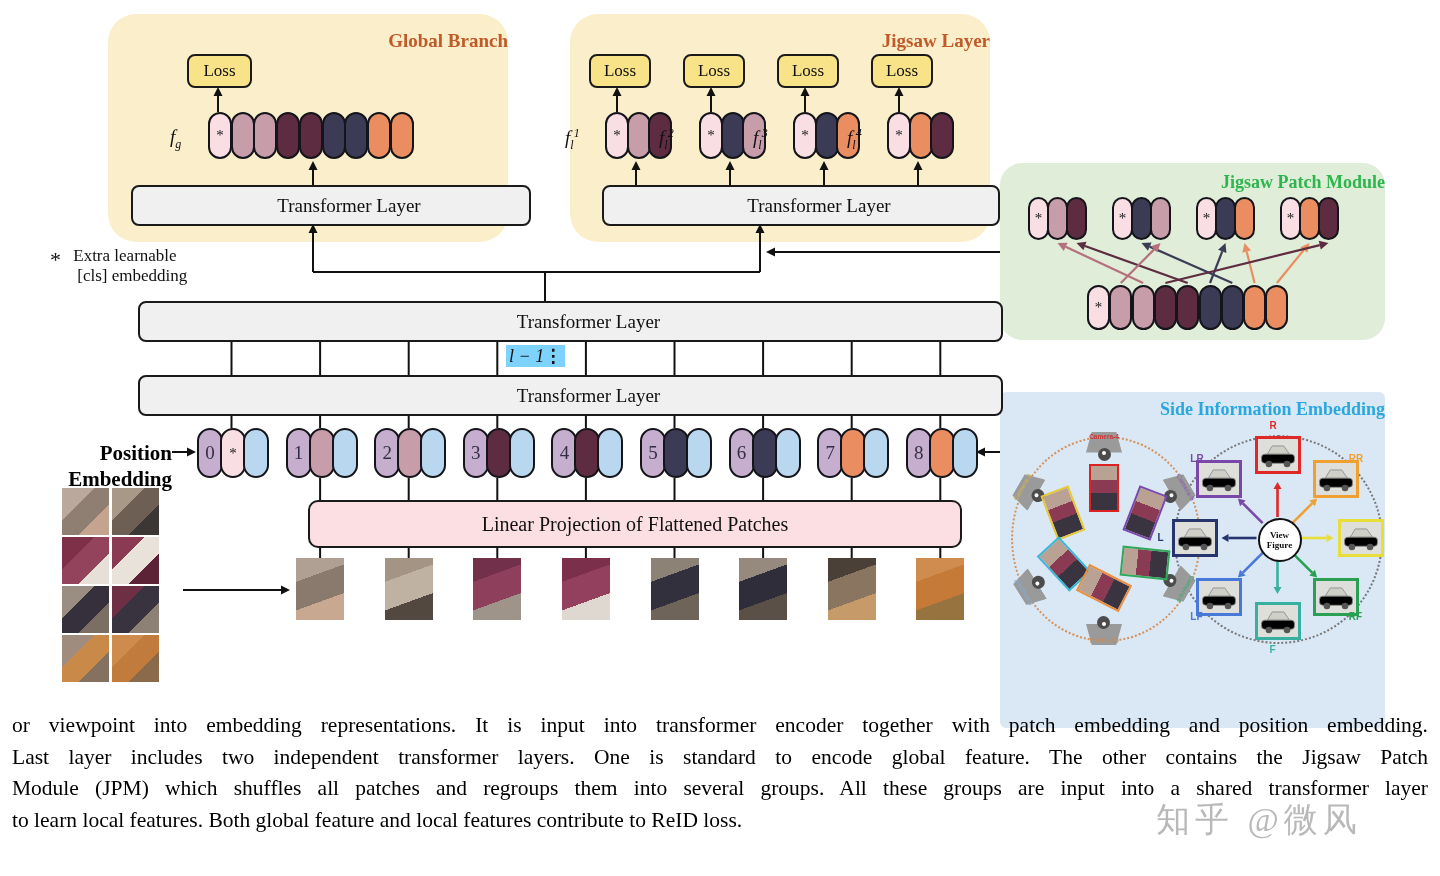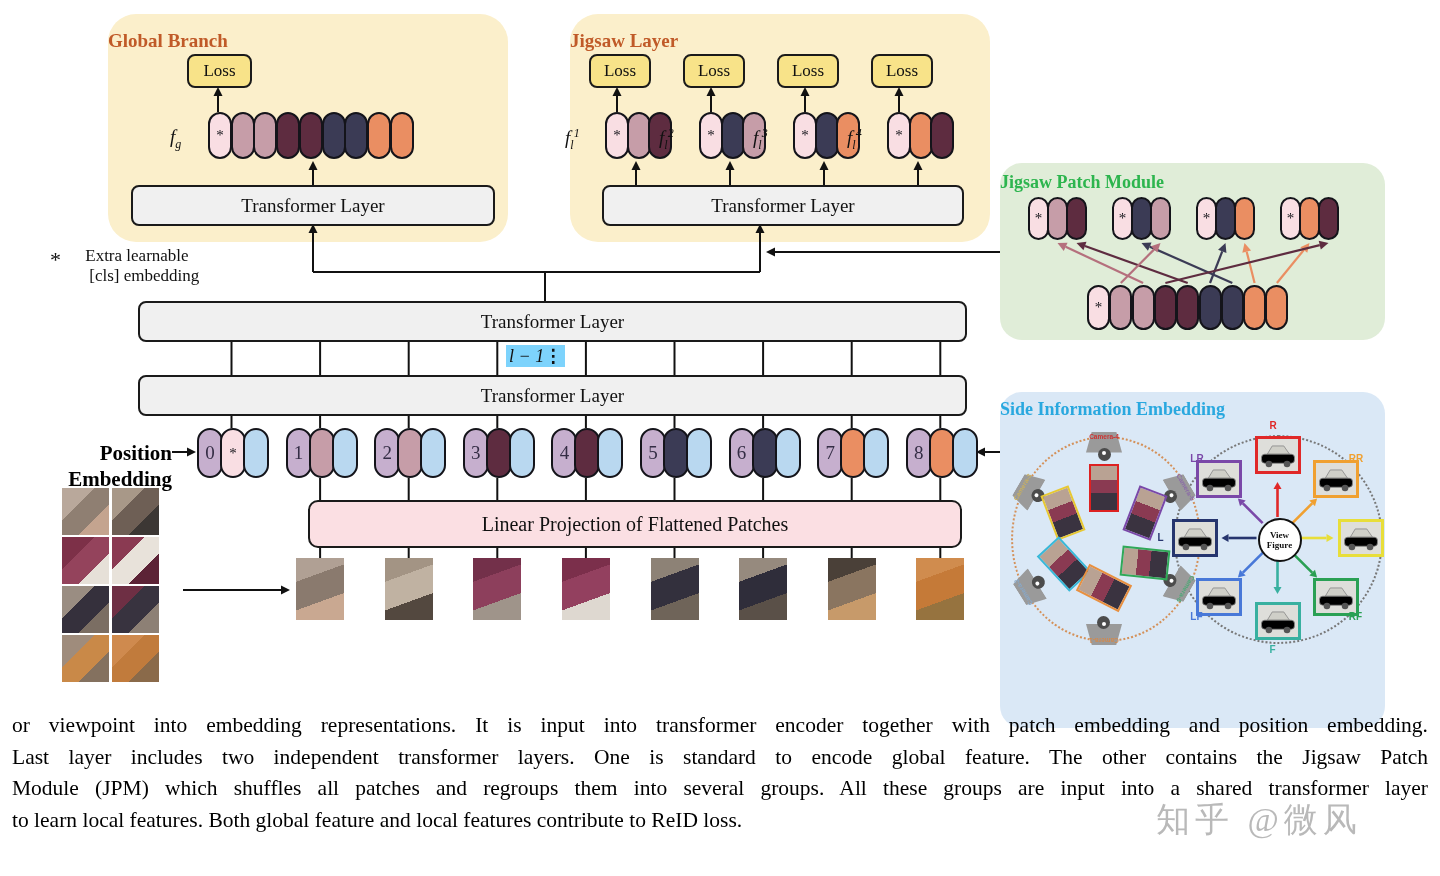--- a/index.html
+++ b/index.html
@@ -1,21 +1,21 @@
 <!DOCTYPE html>
 <html><head>
 <meta charset="utf-8">
 <style>
   html,body{margin:0;padding:0;background:#ffffff;}
   #stage{position:relative;width:1440px;height:876px;background:#fff;overflow:hidden;
          font-family:"Liberation Serif","DejaVu Serif",serif;}
   .panel{position:absolute;border-radius:28px;}
-  .panel-title{position:absolute;width:100%;text-align:left;font-weight:bold;font-size:19px;}
+  .panel-title{position:absolute;width:100%;text-align:right;font-weight:bold;font-size:19px;}
   .gbox{position:absolute;background:#f0f0f0;border:2px solid #1a1a1a;border-radius:8px;
-        display:flex;align-items:center;justify-content:center;font-size:19px;color:#111;}
+        display:flex;align-items:center;justify-content:center;font-size:19px;color:#111;padding-left:36px;}
   .lossbox{position:absolute;background:#f8e389;border:2px solid #1a1a1a;border-radius:8px;
         display:flex;align-items:center;justify-content:center;font-size:17px;color:#111;}
   .lpbox{position:absolute;background:#fbdfe3;border:2px solid #1a1a1a;border-radius:10px;
         display:flex;align-items:center;justify-content:center;font-size:20px;color:#111;}
   .oval{position:absolute;border:2px solid #14141a;border-radius:13px;box-sizing:border-box;
         display:flex;align-items:center;justify-content:center;font-size:15px;color:#14141a;}
   .oval .num{font-size:19px;color:#342d45;}
   .flabel{position:absolute;font-style:italic;font-size:19px;color:#111;}
   .flabel sub{font-size:12px;} .flabel sup{font-size:12px;}
   .note{position:absolute;font-size:17px;line-height:20px;color:#111;}
@@ -55,21 +55,21 @@
 
   <div class="panel" style="left: 108px; top: 14px; width: 400px; height: 228px; background: rgb(251, 239, 203);">
     <div class="panel-title" style="top: 16px; color: rgb(192, 90, 40);">Global Branch</div>
   </div>
   <div class="panel" style="left: 570px; top: 14px; width: 420px; height: 228px; background: rgb(251, 239, 203);">
     <div class="panel-title" style="top: 16px; color: rgb(192, 90, 40);">Jigsaw Layer</div>
   </div>
   <div class="panel" style="left: 1000px; top: 163px; width: 385px; height: 177px; border-radius: 22px; background: rgb(224, 237, 216);">
     <div class="panel-title" style="top: 9px; font-size: 18px; color: rgb(45, 181, 78);">Jigsaw Patch Module</div>
   </div>
-  <div class="panel" id="sie-panel" style="left: 1000px; top: 392px; width: 385px; height: 336px; border-radius: 22px; background: rgb(218, 232, 246);">
+  <div class="panel" id="sie-panel" style="left: 1000px; top: 392px; width: 385px; height: 336px; border-radius: 6px; background: rgb(218, 232, 246);">
     <div class="panel-title" style="top: 7px; font-size: 18px; color: rgb(41, 168, 223);">Side Information Embedding</div>
   <div class="sie-el" style="left: 11px; top: 44px; width: 186px; height: 202px; border: 2px dotted rgb(212, 145, 90); border-radius: 50%;"></div>
       <div class="sie-el" style="left: 174px; top: 43px; width: 205px; height: 205px; border: 2px dotted rgb(119, 119, 119); border-radius: 50%;"></div>
       <div class="cam" style="left: 86px; top: 39.5px; transform: rotate(0deg);">
         <div class="base"></div>
         <div class="dome"></div>
         <div class="lens"></div>
         <div class="clabel" style="color:#cc3333">Camera-4</div>
       </div>
       <div class="ptile" style="left: 89px; top: 72px; width: 30px; height: 48px; border: 2.5px solid rgb(221, 34, 34); transform: rotate(0deg); background: linear-gradient(rgb(185, 162, 147) 0px, rgb(185, 162, 147) 32%, rgb(138, 58, 82) 32%, rgb(138, 58, 82) 62%, rgb(58, 51, 64) 62%);"></div>
@@ -300,21 +300,21 @@
   <div class="lossbox" style="left:683px;top:54px;width:58px;height:30px;">Loss</div>
   <div class="lossbox" style="left:777px;top:54px;width:58px;height:30px;">Loss</div>
   <div class="lossbox" style="left:871px;top:54px;width:58px;height:30px;">Loss</div>
 
   <div class="flabel" style="left:170px;top:126px;">
     <i>f</i><sub>g</sub>
   </div>
 
   <div class="note" style="left:50px;top:246px;">
     <span style="font-size:22px;vertical-align:-6px;">*</span>
-    <span style="display:inline-block;vertical-align:top;margin-left:20px;">
+    <span style="display:inline-block;vertical-align:top;margin-left:8px;">
       <span>Extra learnable</span><br>
       <span style="margin-left:4px;">[cls] embedding</span>
     </span>
   </div>
 
   <div class="layernote" style="left:506px;top:345px;">
     <i>l − 1</i><span class="dots">⋮</span>
   </div>
 
   <div class="boldlabel" style="left:40px;top:440px;width:132px;text-align:right;">

